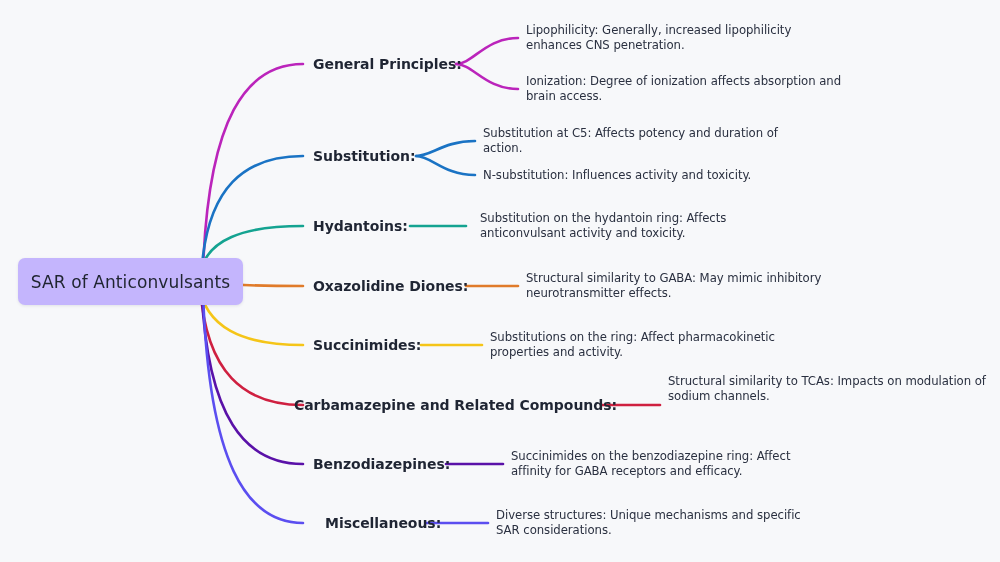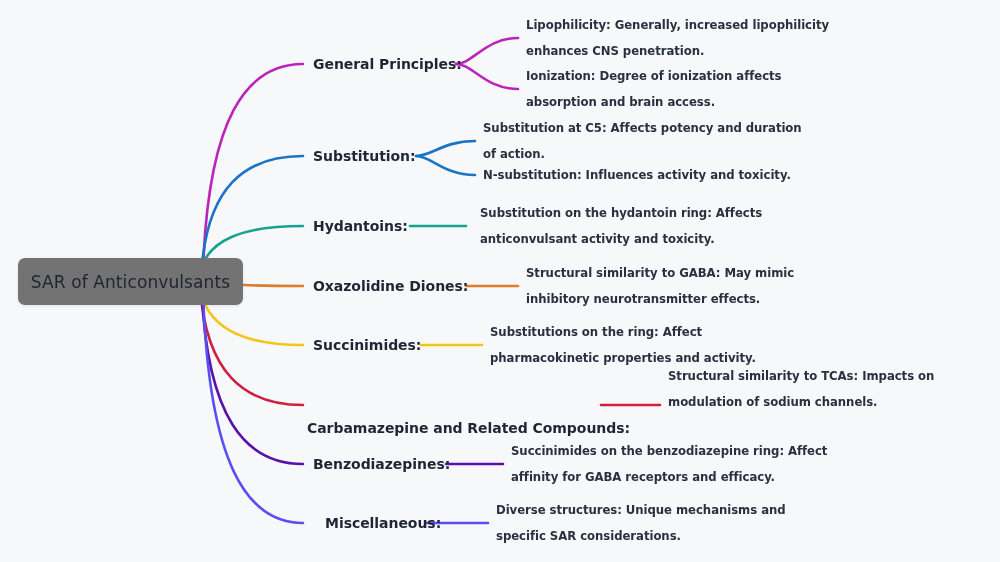--- a/index.html
+++ b/index.html
@@ -24,21 +24,21 @@
     top: 0;
     width: 1000px;
     height: 562px;
   }
   .root-node {
     position: absolute;
     left: 18px;
     top: 258px;
     width: 225px;
     height: 47px;
-    background: #737373;
+    background: #c4b5fd;
     border-radius: 7px;
     box-shadow: 0 1px 3px rgba(30,40,60,0.10);
     display: flex;
     align-items: center;
     justify-content: center;
     box-sizing: border-box;
   }
   .root-label {
     font-size: 17px;
     color: #1f2430;
@@ -51,23 +51,23 @@
     font-size: 14px;
     font-weight: bold;
     color: #1f2533;
     white-space: nowrap;
     transform: translateY(-50%);
     letter-spacing: -0.05px;
   }
   .leaf-text {
     position: absolute;
     font-size: 11.7px;
-    font-weight: 700;
+    font-weight: 400;
     color: #2a3040;
-    line-height: 26px;
+    line-height: 15px;
     transform: translateY(-50%);
     letter-spacing: -0.05px;
   }
 </style>
 </head>
 <body>
 
 <div id="mindmap-root">
 
   <svg id="edges" viewBox="0 0 1000 562" xmlns="http://www.w3.org/2000/svg">
@@ -101,21 +101,21 @@
       <div class="leaf-text" style="left: 526px; top: 89px; width: 320px;">Ionization: Degree of ionization affects absorption and brain access.</div>
       <div class="branch-label" style="left: 313px; top: 156px;">Substitution:</div>
       <div class="leaf-text" style="left: 483px; top: 141px; width: 330px;">Substitution at C5: Affects potency and duration of action.</div>
       <div class="leaf-text" style="left: 483px; top: 175px; width: 330px;">N-substitution: Influences activity and toxicity.</div>
       <div class="branch-label" style="left: 313px; top: 226px;">Hydantoins:</div>
       <div class="leaf-text" style="left: 480px; top: 226px; width: 330px;">Substitution on the hydantoin ring: Affects anticonvulsant activity and toxicity.</div>
       <div class="branch-label" style="left: 313px; top: 286px;">Oxazolidine Diones:</div>
       <div class="leaf-text" style="left: 526px; top: 286px; width: 320px;">Structural similarity to GABA: May mimic inhibitory neurotransmitter effects.</div>
       <div class="branch-label" style="left: 313px; top: 345px;">Succinimides:</div>
       <div class="leaf-text" style="left: 490px; top: 345px; width: 320px;">Substitutions on the ring: Affect pharmacokinetic properties and activity.</div>
-      <div class="branch-label" style="left: 307px; top: 405px; margin-top: 23px;">Carbamazepine and Related Compounds:</div>
+      <div class="branch-label" style="left: 294px; top: 405px;">Carbamazepine and Related Compounds:</div>
       <div class="leaf-text" style="left: 668px; top: 389px; width: 320px;">Structural similarity to TCAs: Impacts on modulation of sodium channels.</div>
       <div class="branch-label" style="left: 313px; top: 464px;">Benzodiazepines:</div>
       <div class="leaf-text" style="left: 511px; top: 464px; width: 320px;">Succinimides on the benzodiazepine ring: Affect affinity for GABA receptors and efficacy.</div>
       <div class="branch-label" style="left: 313px; top: 523px; margin-left: 12px;">Miscellaneous:</div>
       <div class="leaf-text" style="left: 496px; top: 523px; width: 320px;">Diverse structures: Unique mechanisms and specific SAR considerations.</div>
     </div>
 
 </div>
 
 </body></html>

